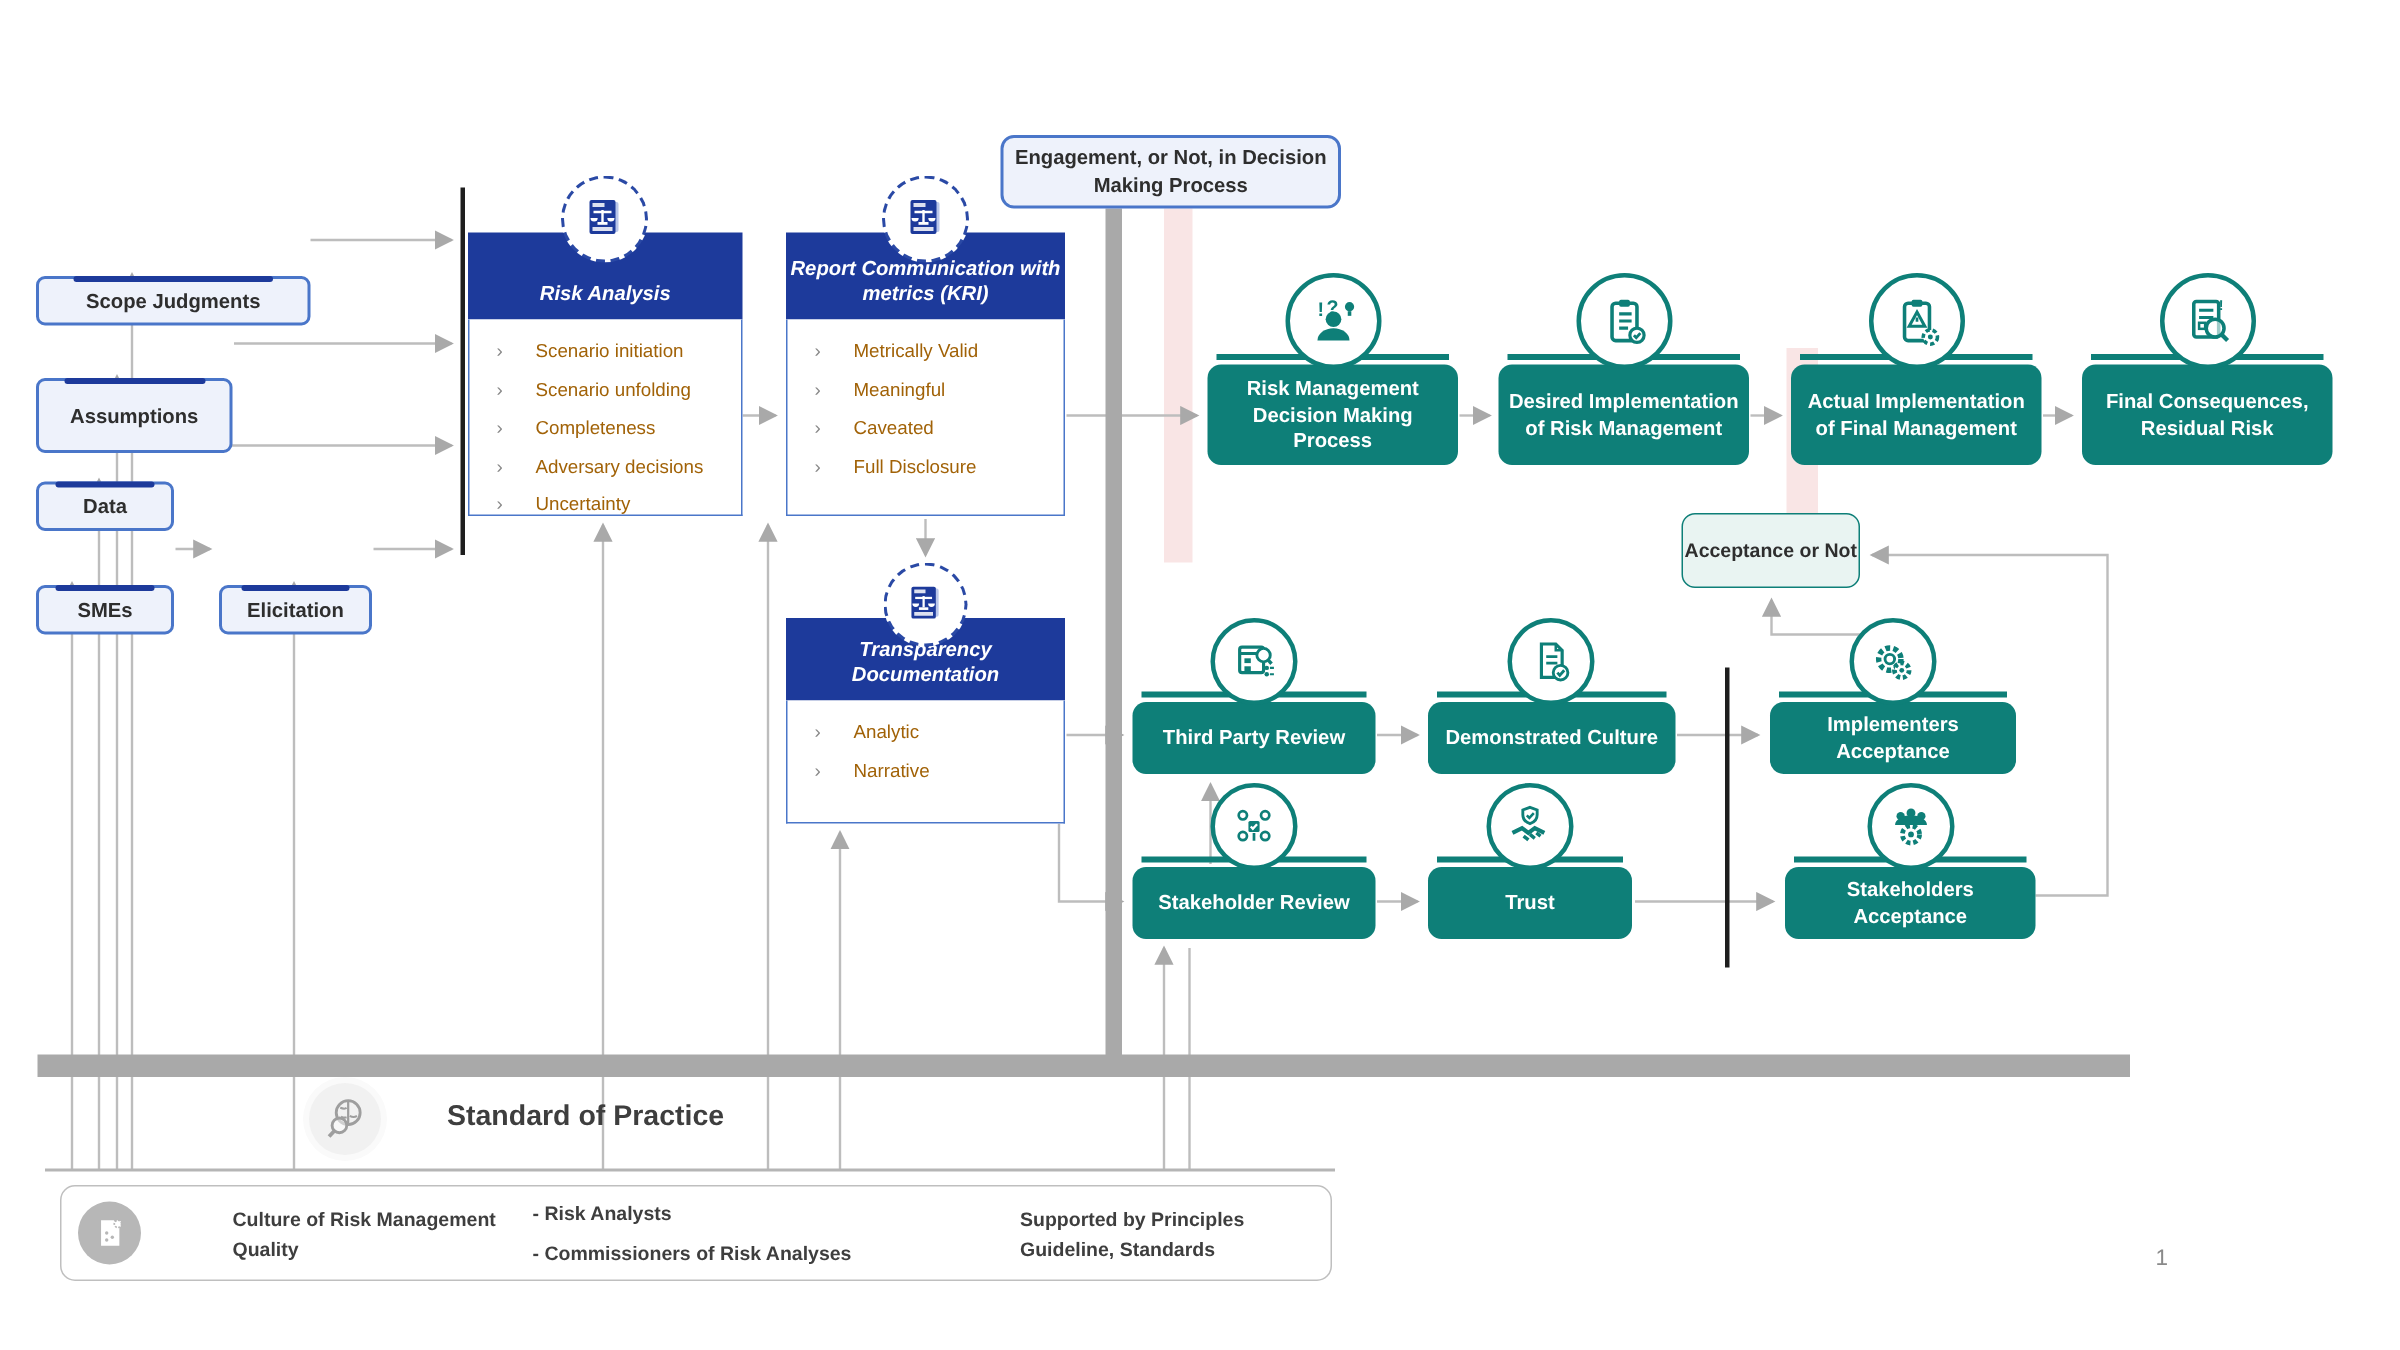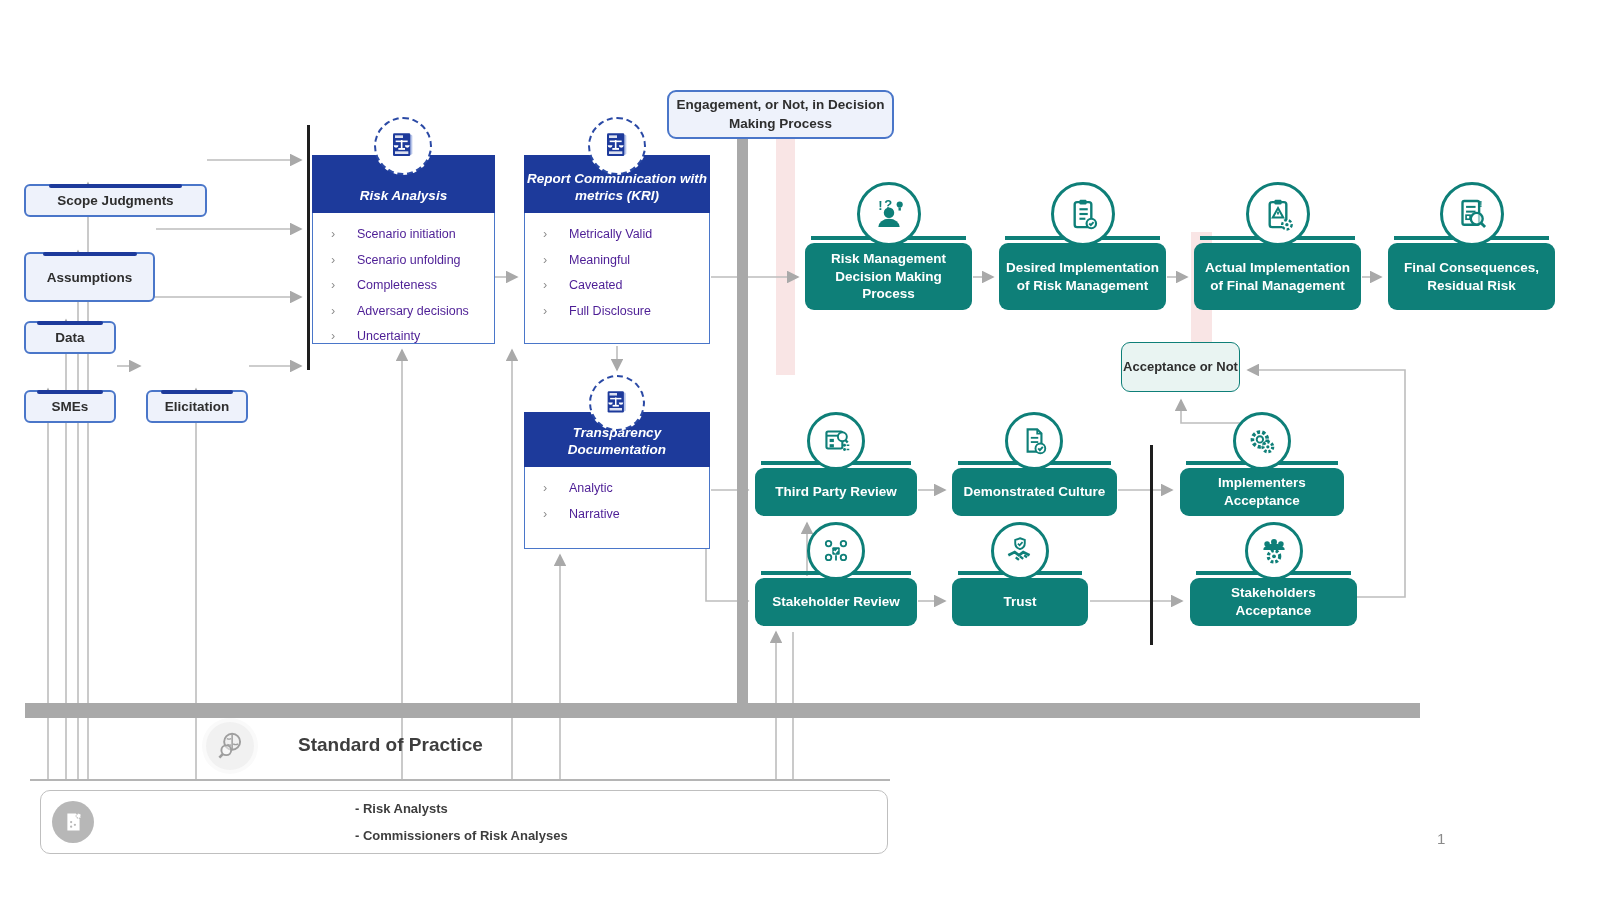--- a/index.html
+++ b/index.html
@@ -15,21 +15,21 @@
     display:flex;align-items:center;justify-content:center;
     font-weight:bold;font-size:13.5px;color:#2e2e2e;margin-top:40px;}
   .input-box::before{content:"";position:absolute;top:-2px;left:13%;right:13%;height:4px;
     background:#1d3a9b;border-radius:2px;}
 
   
   .panel-header{background:#1d3a9b;color:#fff;font-weight:bold;font-size:13.5px;
     display:flex;align-items:flex-end;justify-content:center;text-align:center;line-height:1.25;
     padding-bottom:8px;font-style:italic;}
   .panel-body{background:#fff;border:1.5px solid #4a76c9;border-top:none;padding-top:9px;}
-  .panel-item{position:relative;padding-left:44px;line-height:25.5px;font-size:12.5px;color:#4c1d95;}
+  .panel-item{position:relative;padding-left:44px;line-height:25.5px;font-size:12.5px;color:#a16207;}
   .panel-item::before{content:"\203A";position:absolute;left:18px;color:#8a8a8a;}
   .dashed-circle{border:2px dashed #2a49a5;background:#fff;border-radius:50%;
     display:flex;align-items:center;justify-content:center;}
 
   
   .teal-box{background:#0e7f78;color:#fff;font-weight:bold;font-size:13.5px;border-radius:9px;
     display:flex;align-items:center;justify-content:center;text-align:center;line-height:1.3;
     padding:3px 6px;}
   .teal-line{background:#0e7f78;height:3.5px;}
   .teal-circle{border:3px solid #0e7f78;background:#fff;border-radius:50%;
@@ -414,18 +414,20 @@
       </svg>
     </div>
   <div class="abs sop-title z4" style="left:298px;top:734px;">Standard of Practice</div>
 
   <div class="abs bottom-box z4" style="left:40px;top:790px;width:848px;height:64px;"></div>
   <div class="abs gray-circle z5" style="left:52px;top:801px;width:42px;height:42px;">
     <svg width="30" height="30">
         <use href="#ic-doc-gray"></use>
       </svg>
     </div>
+  <div class="abs foot-text z5" style="left:155px;top:803px;width:200px;">Culture of Risk Management Quality</div>
   <div class="abs foot-text z5" style="left:355px;top:799px;">- Risk Analysts</div>
   <div class="abs foot-text z5" style="left:355px;top:826px;">- Commissioners of Risk Analyses</div>
+  <div class="abs foot-text z5" style="left:680px;top:803px;width:200px;">Supported by Principles Guideline, Standards</div>
 
   <div class="abs page-num z4" style="left:1437px;top:830px;">1</div>
 
 </div>
 
 </body></html>

